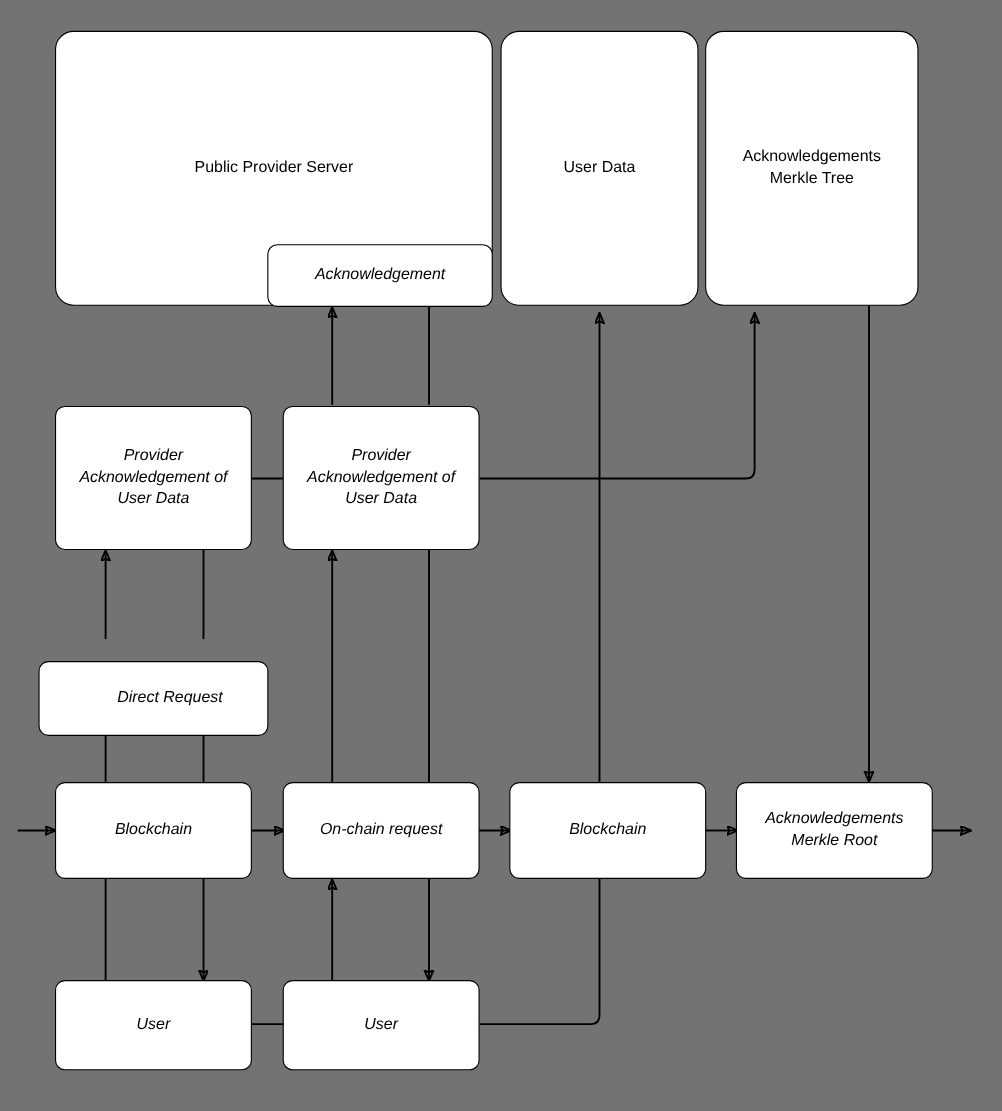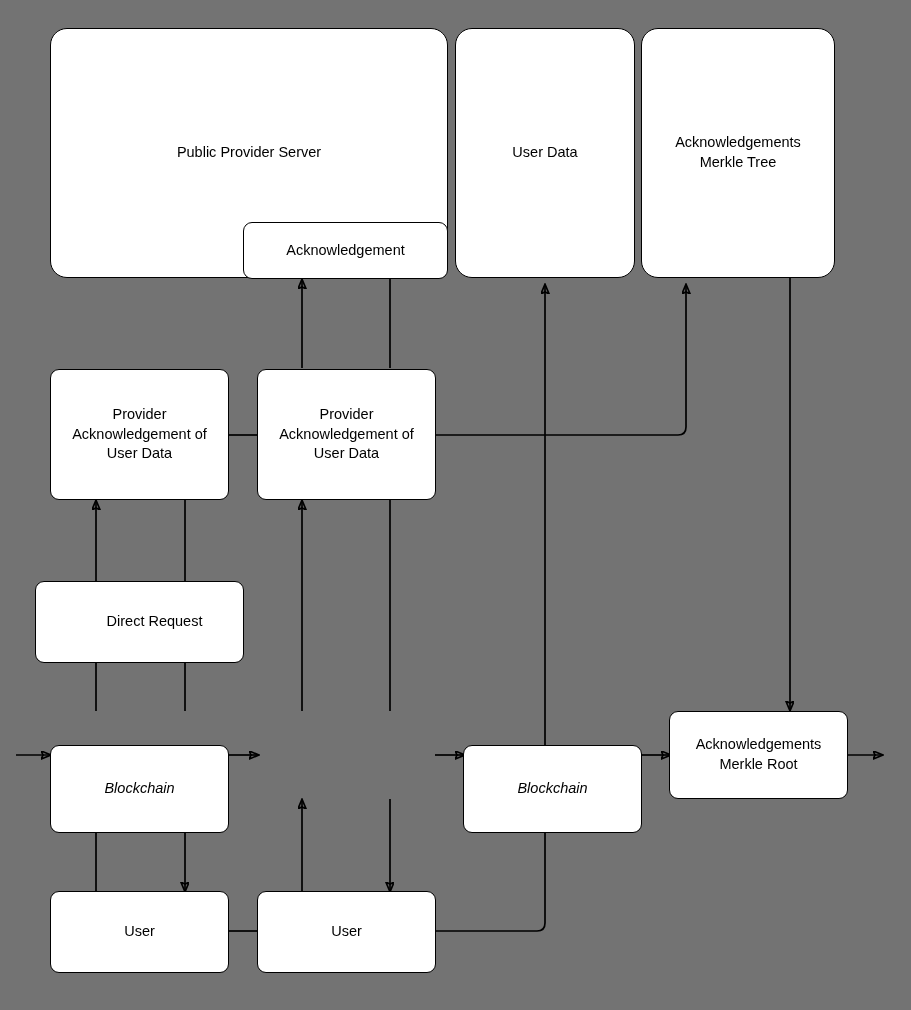--- a/index.html
+++ b/index.html
@@ -13,22 +13,22 @@
     display:flex;
     align-items:center;
     justify-content:center;
     text-align:center;
     color:#000000;
     font-size:14.5px;
     line-height:1.35;
     white-space:pre-line;
     z-index:5;
   }
-  .node.italic{font-style:italic;margin-top:34px;}
-  .r8{border-radius:9px;}
+  .node.italic{font-style:italic;}
+  .r8{border-radius:9px;font-style:italic;}
   .r16{border-radius:17px;}
   #edges{position:absolute;left:0;top:0;width:911px;height:1010px;z-index:2;}
   #edges path, #edges line{stroke:#000000;stroke-width:1.7px;fill:none;}
   .arrowhead{fill:#000000;}
 </style>
 </head>
 <body>
 
 <div id="canvas">
 
@@ -86,24 +86,25 @@
   <div class="node r8" style="left:243px;top:222px;width:205px;height:57px;z-index:6;">Acknowledgement</div>
 
   <div class="node r8" style="left:50px;top:369px;width:179px;height:131px;">Provider
 Acknowledgement of
 User Data</div>
 
   <div class="node r8" style="left:257px;top:369px;width:179px;height:131px;">Provider
 Acknowledgement of
 User Data</div>
 
-  <div class="node r8" style="left:35px;top:581px;width:209px;height:82px;padding-left:30px;">Direct Request</div>
+  <div class="node r8" style="left:35px;top:601px;width:209px;height:68px;padding-left:30px;">Direct Request</div>
 
   <div class="node r8 italic" style="left:50px;top:711px;width:179px;height:88px;">Blockchain</div>
 
+  <div class="node r8" style="left:257px;top:711px;width:179px;height:88px;">On-chain request</div>
 
   <div class="node r8 italic" style="left:463px;top:711px;width:179px;height:88px;">Blockchain</div>
 
   <div class="node r8" style="left:669px;top:711px;width:179px;height:88px;">Acknowledgements
 Merkle Root</div>
 
   <div class="node r8" style="left:50px;top:891px;width:179px;height:82px;">User</div>
 
   <div class="node r8" style="left:257px;top:891px;width:179px;height:82px;">User</div>
 

